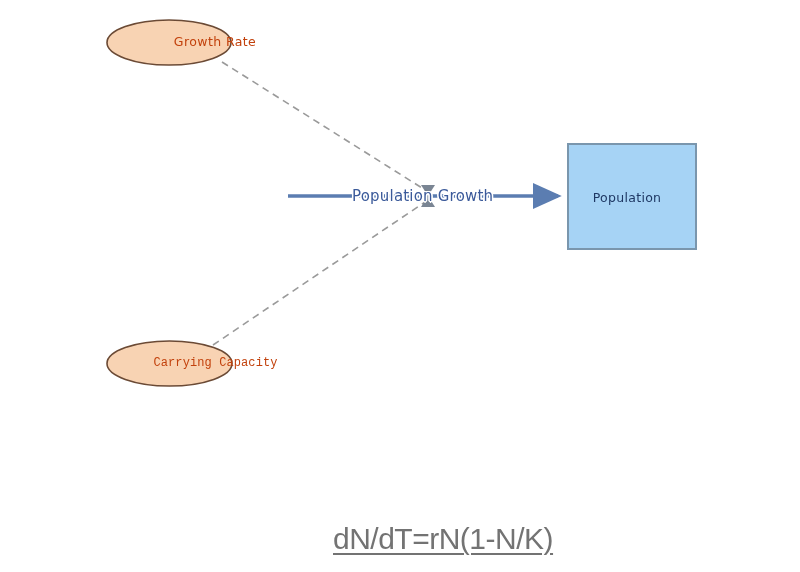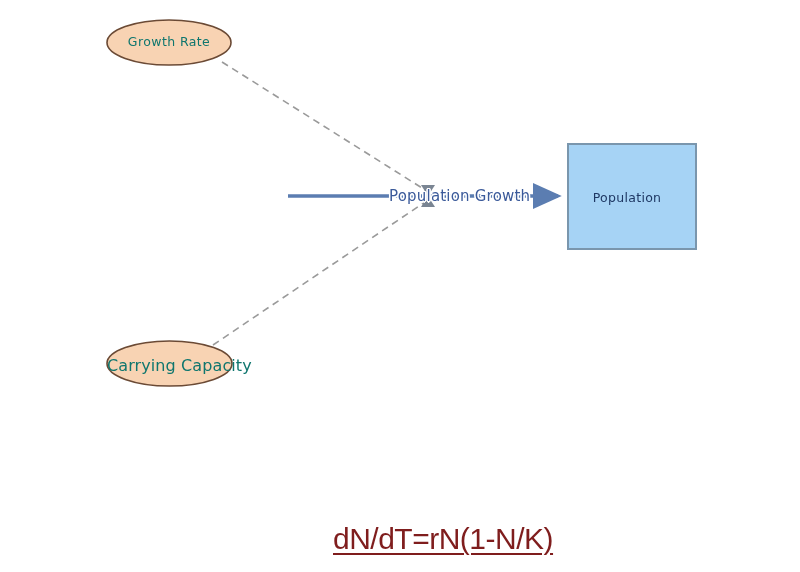--- a/index.html
+++ b/index.html
@@ -32,50 +32,51 @@
     position: absolute;
     font-family: "DejaVu Sans", sans-serif;
     color: #2e1f12;
     white-space: nowrap;
     text-align: center;
     pointer-events: none;
   }
   .ellipse-label {
     font-size: 12.5px;
     letter-spacing: 0.4px;
-    color: #0f766e;
+    color: #c2410c;
+    padding-left: 46px;
   }
   .ellipse-label.small {
-    font-size: 16px;
+    font-size: 12px;
     letter-spacing: 0.1px;
+    font-family: Liberation Mono, monospace;
   }
   .box-label {
     font-size: 12.5px;
     letter-spacing: 0.3px;
     color: #1f3864;
   }
   .flow-label {
     position: absolute;
     font-family: "DejaVu Sans", sans-serif;
     font-size: 15px;
     color: #3b5a9a;
     white-space: nowrap;
     letter-spacing: 0.2px;
     text-shadow:
        1.5px 0 0 #ffffff, -1.5px 0 0 #ffffff,
        0 1.5px 0 #ffffff, 0 -1.5px 0 #ffffff,
        1px 1px 0 #ffffff, -1px -1px 0 #ffffff,
        1px -1px 0 #ffffff, -1px 1px 0 #ffffff;
-    margin-left: 37px;
   }
   .equation {
     position: absolute;
     font-family: "Liberation Sans", sans-serif;
     font-size: 30px;
-    color: #7f1d1d;
+    color: #737373;
     text-decoration: underline;
     text-decoration-thickness: 2px;
     text-underline-offset: 4px;
     white-space: nowrap;
     letter-spacing: -0.5px;
   }
 </style>
 </head>
 <body>
 

